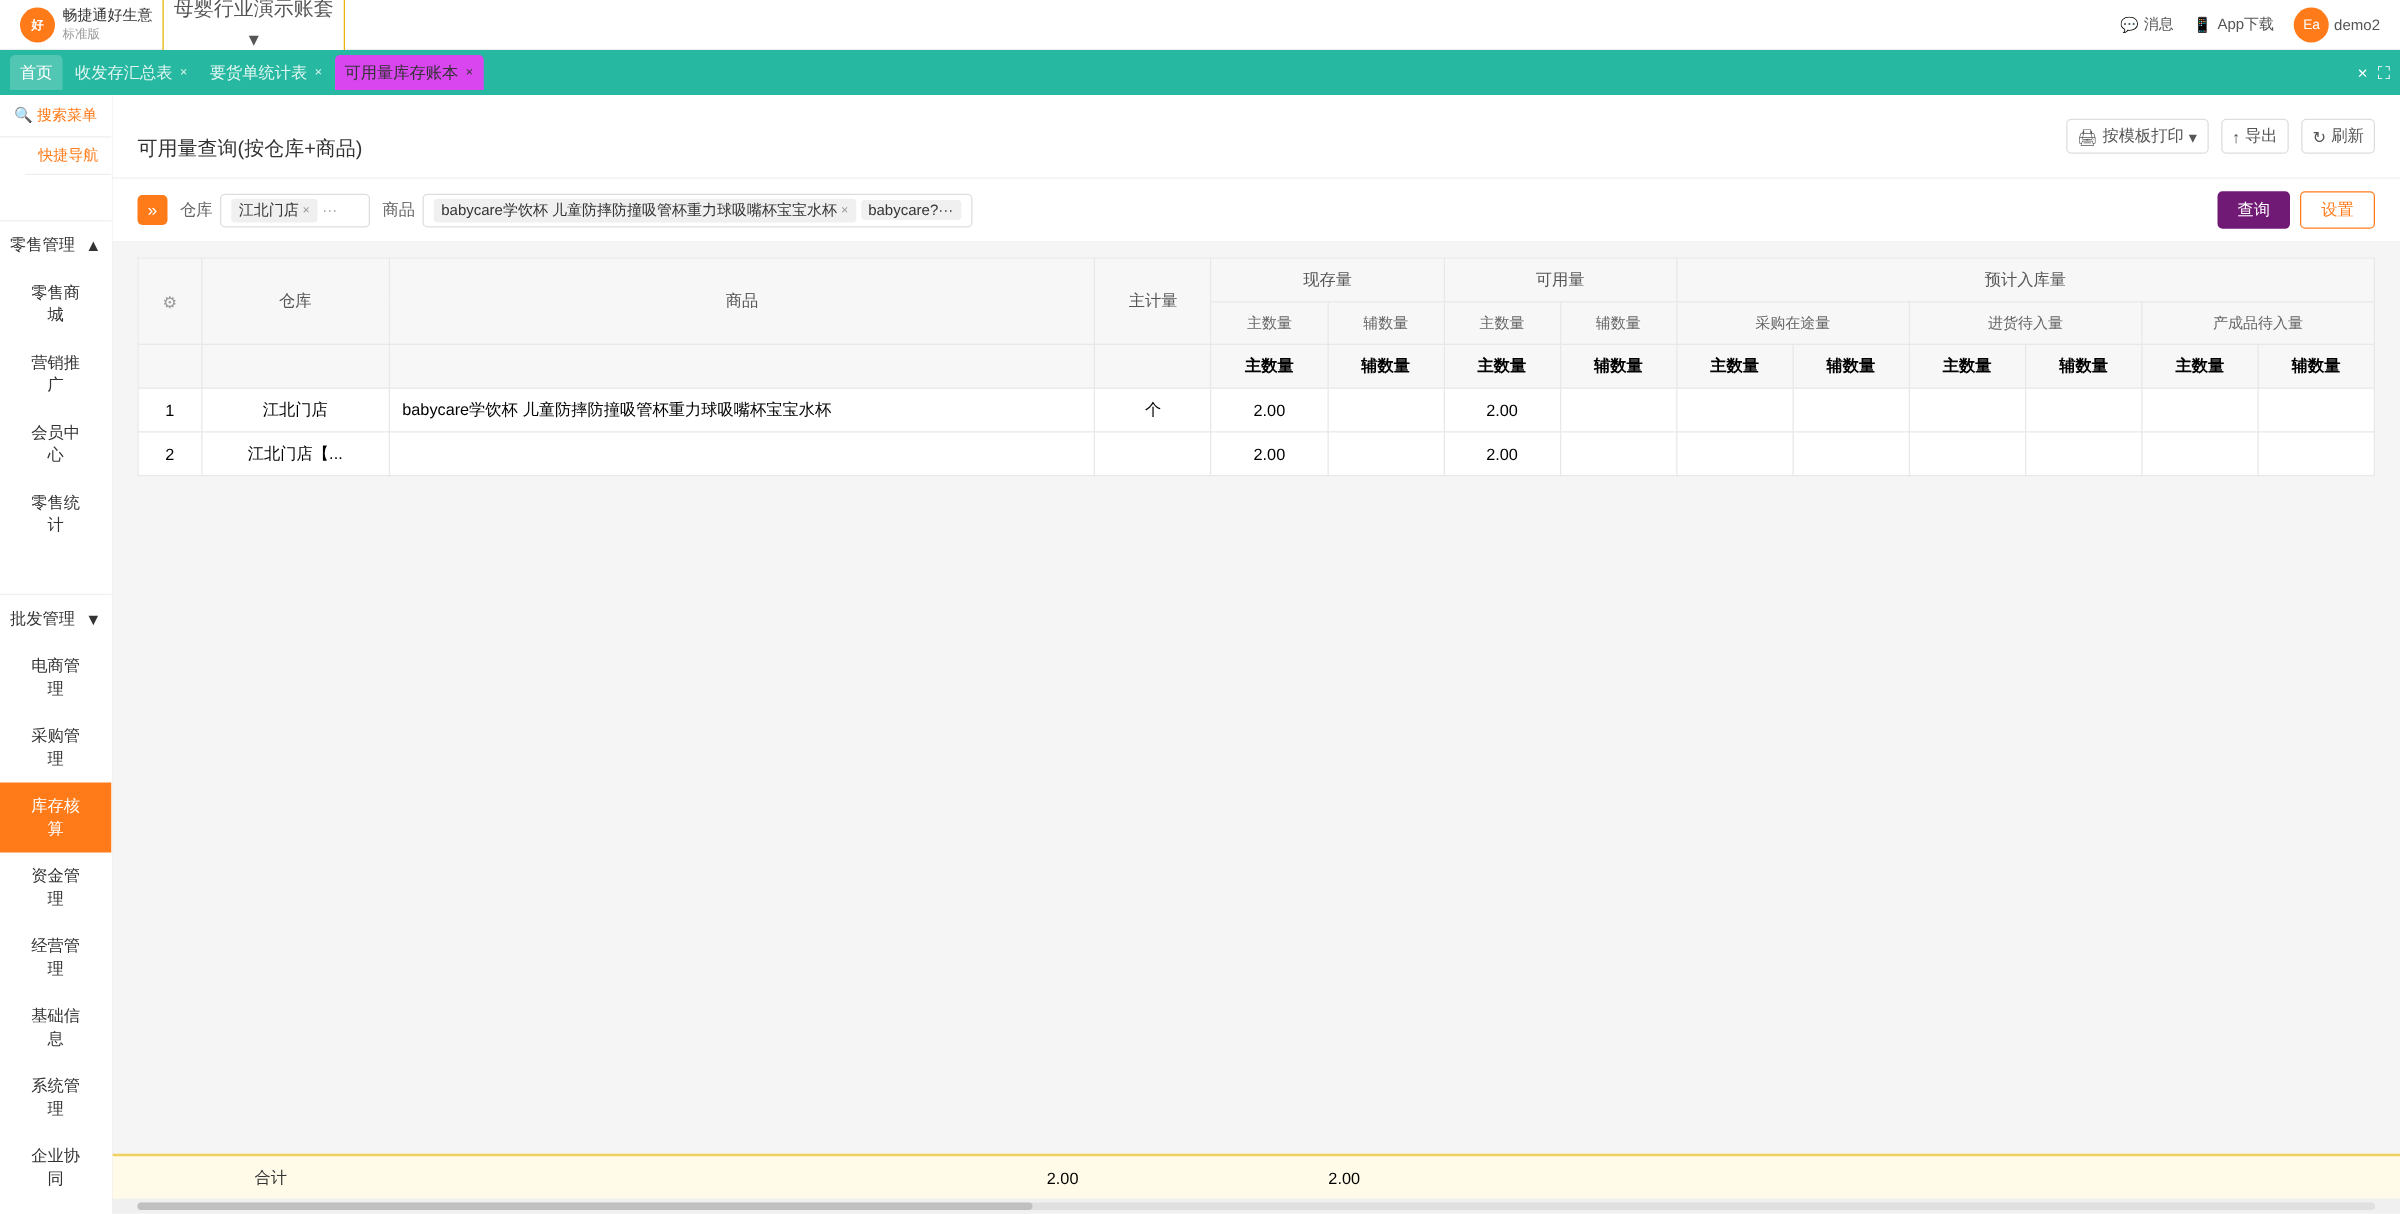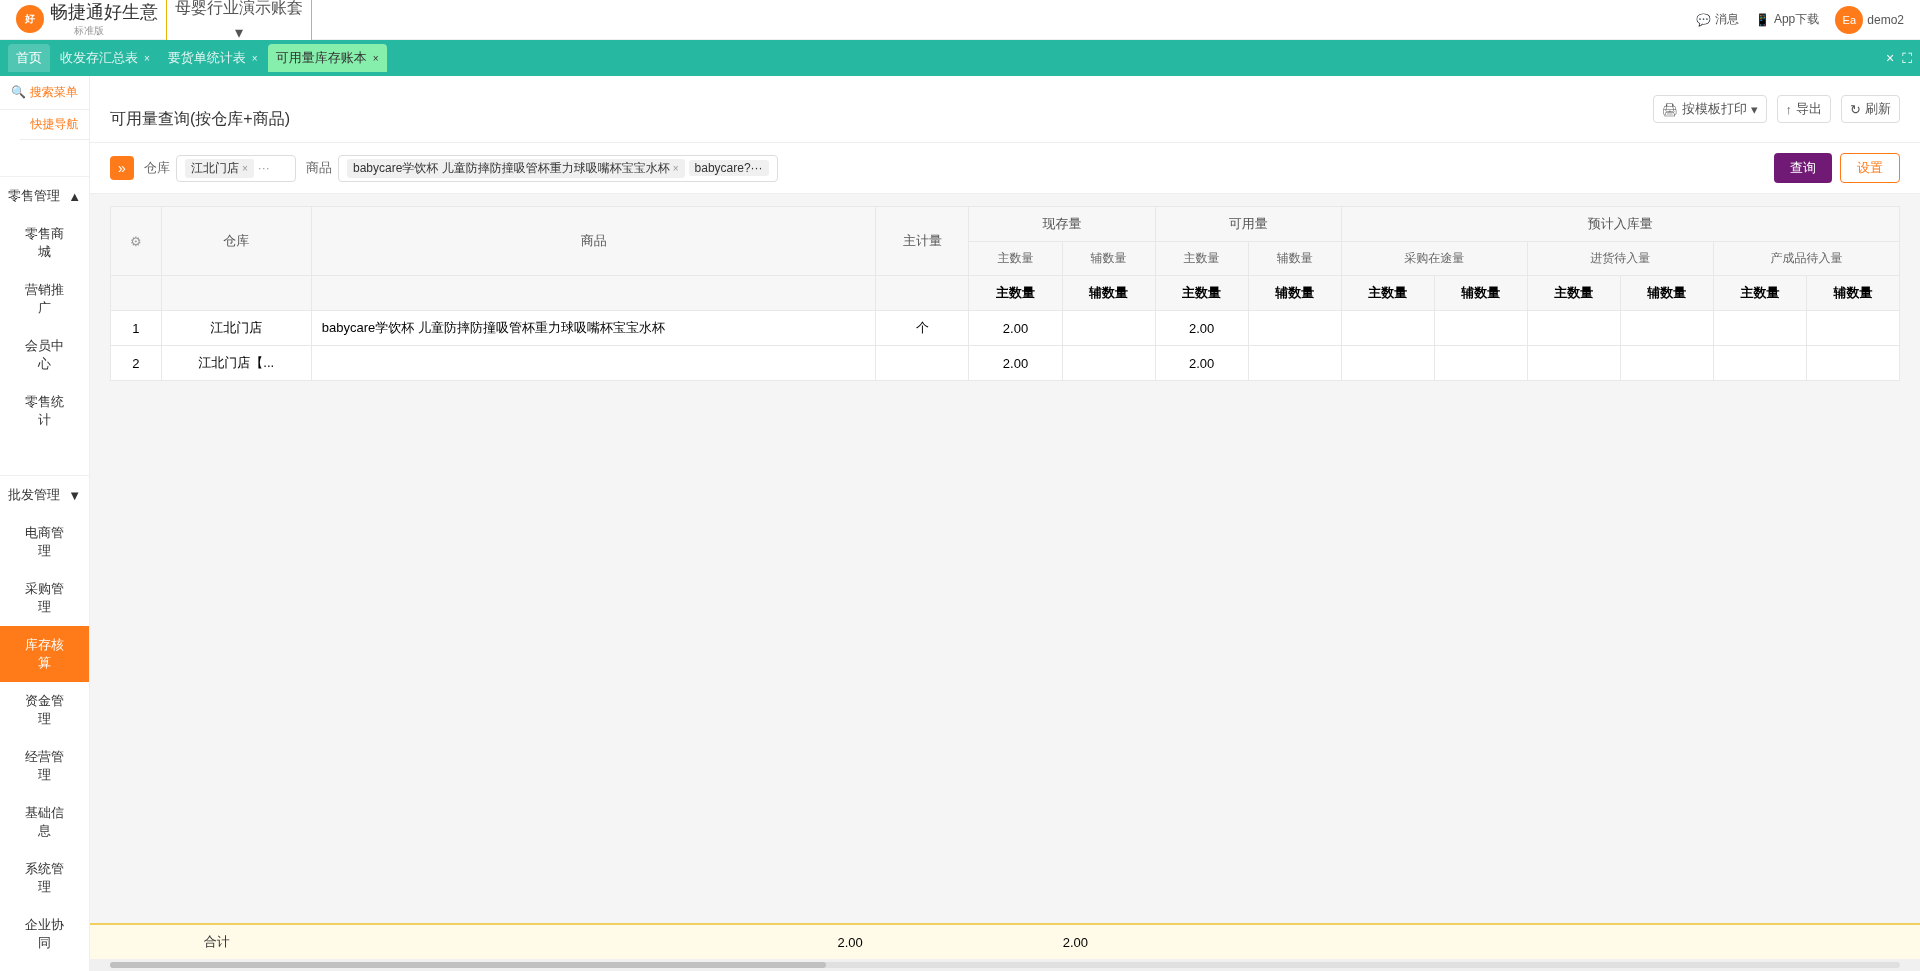--- a/index.html
+++ b/index.html
@@ -12,22 +12,22 @@
       display: flex;
       align-items: center;
       justify-content: space-between;
       padding: 0 16px;
       border-bottom: 1px solid #eee;
       flex-shrink: 0;
     }
     .top-bar-left { display: flex; align-items: center; gap: 8px; }
     .logo-area { display: flex; align-items: center; gap: 6px; }
     .logo-icon { width: 28px; height: 28px; background: #ff7b1a; border-radius: 50%; display: flex; align-items: center; justify-content: center; color: white; font-size: 10px; font-weight: bold; }
-    .logo-text { font-size: 18px; color: #333; line-height: 1.3; }
-    .logo-sub { font-size: 10px; color: #999; margin-left: 24px; }
+    .logo-text { font-size: 12px; color: #333; line-height: 1.3; }
+    .logo-sub { font-size: 10px; color: #999; }
     .industry-selector {
       display: flex; align-items: center; gap: 4px;
       border: 1px solid #eab308; border-radius: 4px; padding: 2px 8px;
       font-size: 16px; color: #555; cursor: pointer;
       background: #fff;
       flex-direction: column;
     }
     .top-bar-right { display: flex; align-items: center; gap: 16px; }
     .top-bar-btn { display: flex; align-items: center; gap: 4px; font-size: 12px; color: #555; cursor: pointer; }
     .avatar { width: 28px; height: 28px; border-radius: 50%; background: #ff7b1a; display: flex; align-items: center; justify-content: center; color: white; font-size: 11px; overflow: hidden; }
@@ -41,21 +41,21 @@
       padding: 0 8px;
       flex-shrink: 0;
       gap: 2px;
     }
     .nav-tab {
       height: 28px; padding: 0 8px;
       display: flex; align-items: center; gap: 6px;
       border-radius: 4px 4px 0 0;
       font-size: 13px; cursor: pointer; color: rgba(255,255,255,0.85);
     }
-    .nav-tab.active { background: #86efac; color: #333; }
+    .nav-tab.active { background: #d946ef; color: #333; }
     .nav-tab-close { font-size: 10px; color: inherit; cursor: pointer; }
     .nav-tab.home { background: rgba(255,255,255,0.2); color: white; }
     .nav-right-controls { margin-left: auto; display: flex; gap: 8px; color: white; font-size: 16px; cursor: pointer; }
 
     
     .main-layout { display: flex; flex: 1; overflow: hidden; }
 
     
     .sidebar {
       width: 90px; background: #fff; border-right: 1px solid #eee;

